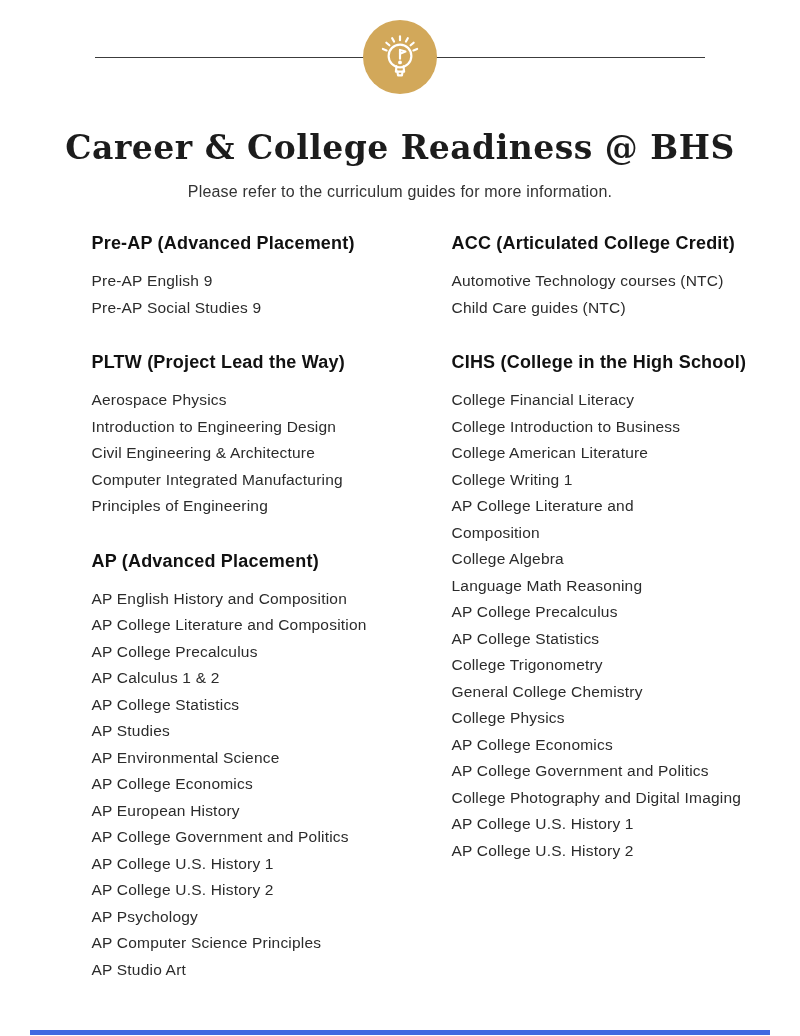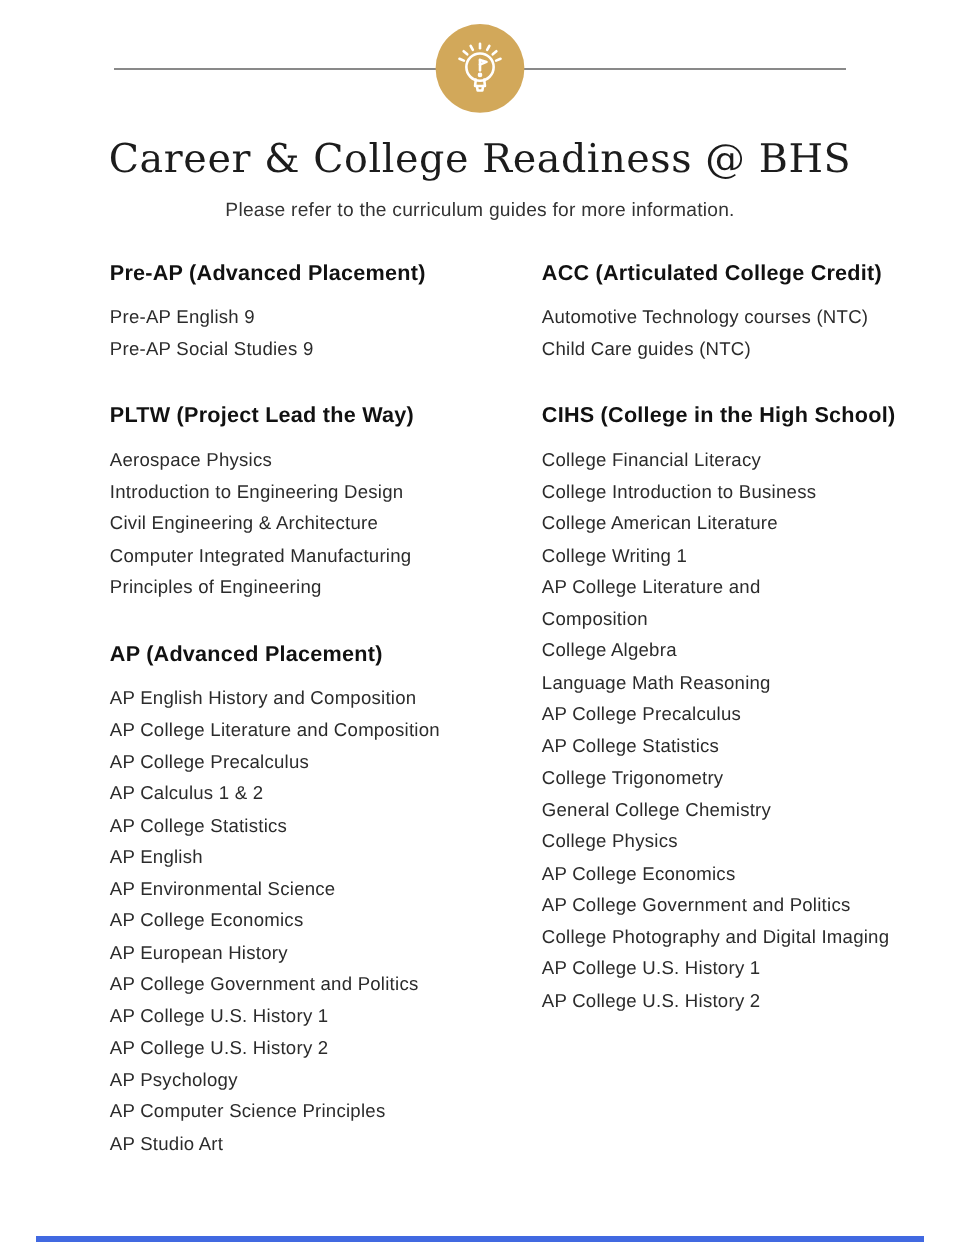--- a/index.html
+++ b/index.html
@@ -27,24 +27,24 @@
     left: 50%; top: 20px;
     transform: translateX(-50%);
     width: 74px; height: 74px;
     border-radius: 50%;
     background: var(--icon-gold, #d2a85a);
     display: flex; align-items: center; justify-content: center;
   }
   .icon-circle svg { width: 52px; height: 52px; }
   
   .page-title {
-    margin-top: 16px;
+    margin-top: 32px;
     text-align: center;
     font-family: "DejaVu Serif", serif;
-    font-weight: 400;
+    font-weight: 700;
     font-size: 33px;
     letter-spacing: 0.5px;
     color: #1c1c1c;
   }
   .page-subtitle {
     margin-top: 16px;
     text-align: center;
     font-size: 16px;
     color: #333333;
     letter-spacing: 0.2px;
@@ -129,21 +129,21 @@
           <div class="course">Computer Integrated Manufacturing</div>
           <div class="course">Principles of Engineering</div>
         </section>
         <section class="course-section">
           <h2 class="section-heading">AP (Advanced Placement)</h2>
           <div class="course">AP English History and Composition</div>
           <div class="course">AP College Literature and Composition</div>
           <div class="course">AP College Precalculus</div>
           <div class="course">AP Calculus 1 &amp; 2</div>
           <div class="course">AP College Statistics</div>
-          <div class="course">AP English</div>
+          <div class="course">AP Studies</div>
           <div class="course">AP Environmental Science</div>
           <div class="course">AP College Economics</div>
           <div class="course">AP European History</div>
           <div class="course">AP College Government and Politics</div>
           <div class="course">AP College U.S. History 1</div>
           <div class="course">AP College U.S. History 2</div>
           <div class="course">AP Psychology</div>
           <div class="course">AP Computer Science Principles</div>
           <div class="course">AP Studio Art</div>
         </section>

